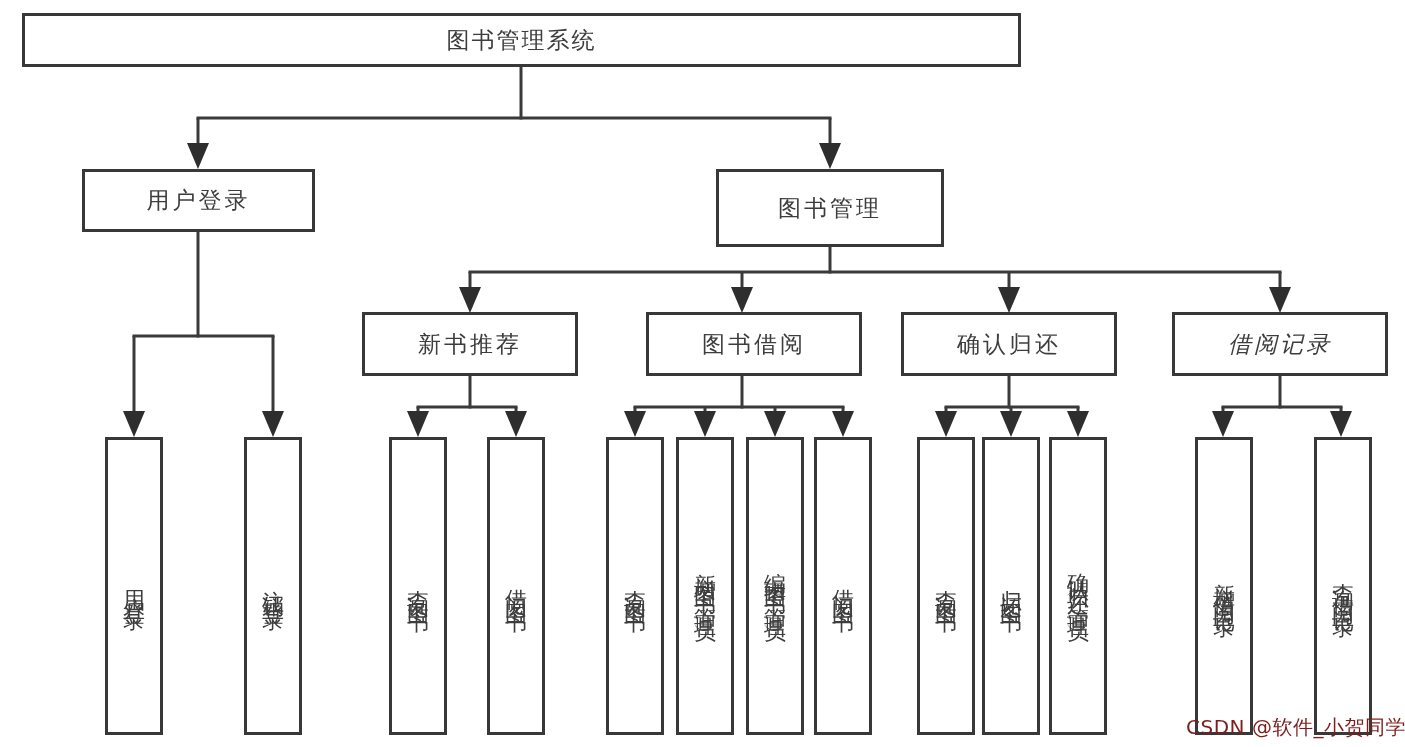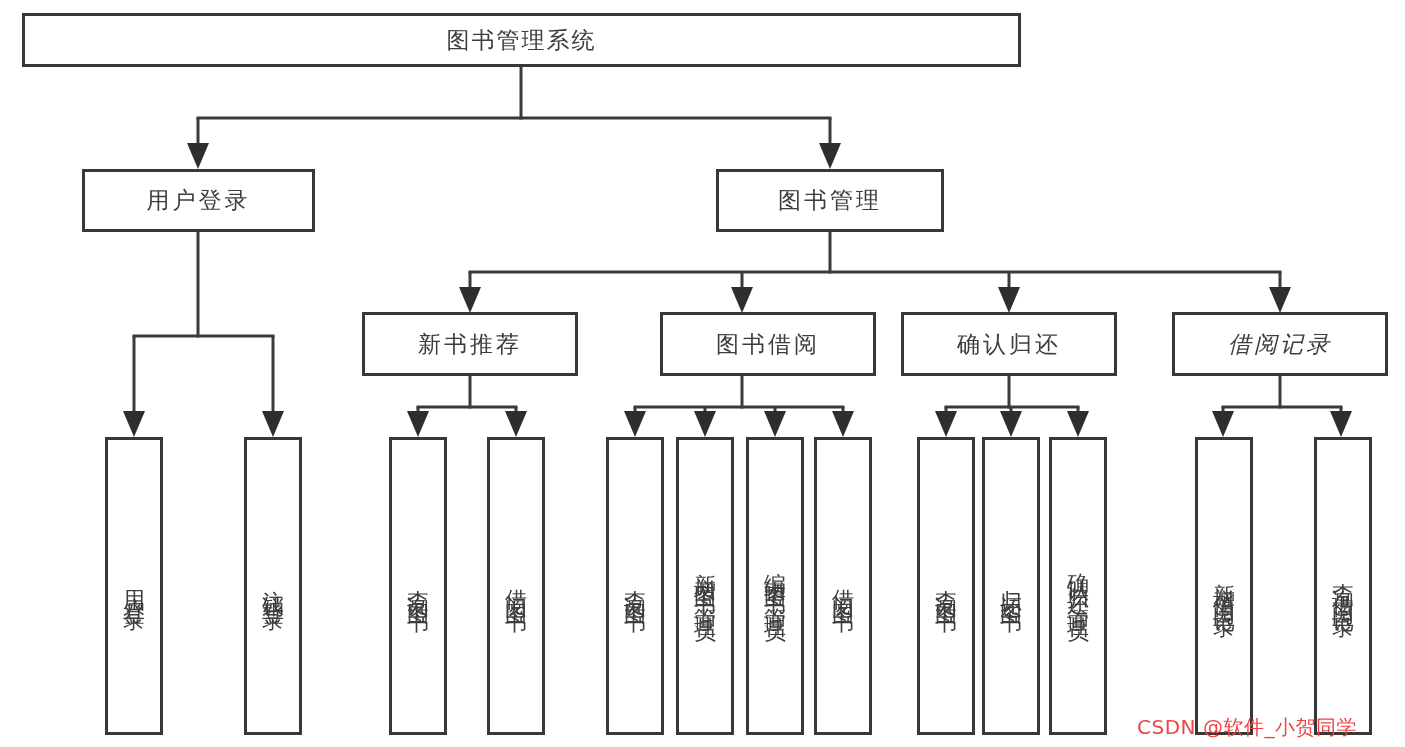--- a/index.html
+++ b/index.html
@@ -26,24 +26,24 @@
     display: flex;
     align-items: center;
     justify-content: center;
     z-index: 1;
     font-size: 23px;
     letter-spacing: 3px;
     white-space: nowrap;
   }
   .node.root   { left: 22px;  top: 13px;  width: 999px; height: 54px; letter-spacing: 2px; text-align: center; }
   .node.l2a    { left: 82px;  top: 169px; width: 233px; height: 63px; }
-  .node.l2b    { left: 716px; top: 169px; width: 228px; height: 63px; }
+  .node.l2b    { left: 716px; top: 169px; width: 228px; height: 78px; }
   .node.l3     { top: 312px; width: 216px; height: 64px; }
   .node.l3a    { left: 362px; }
-  .node.l3b    { left: 660px; }
+  .node.l3b    { left: 646px; }
   .node.l3c    { left: 901px; }
   .node.l3d    { left: 1172px; font-style: italic; }
   .node.leaf {
     top: 437px;
     width: 58px;
     height: 298px;
     writing-mode: vertical-rl;
     text-orientation: mixed;
     font-size: 22px;
     letter-spacing: 7px;
@@ -58,25 +58,25 @@
   .leaf.bb { left: 676px; }
   .leaf.bc { left: 746px; }
   .leaf.bd { left: 814px; }
   .leaf.ca { left: 917px; }
   .leaf.cb { left: 982px; }
   .leaf.cc { left: 1049px; }
   .leaf.ra { left: 1195px; }
   .leaf.rb { left: 1314px; }
   .watermark {
     position: absolute;
-    left: 1137px;
+    left: 1186px;
     top: 714px;
     z-index: 2;
     font-size: 20px;
-    color: #ef4444;
+    color: #7f1d1d;
     letter-spacing: 0.5px;
     white-space: nowrap;
   }
 </style>
 </head>
 <body>
 
 <div class="canvas">
 
   <svg class="connectors" viewBox="0 0 1405 747" xmlns="http://www.w3.org/2000/svg">

